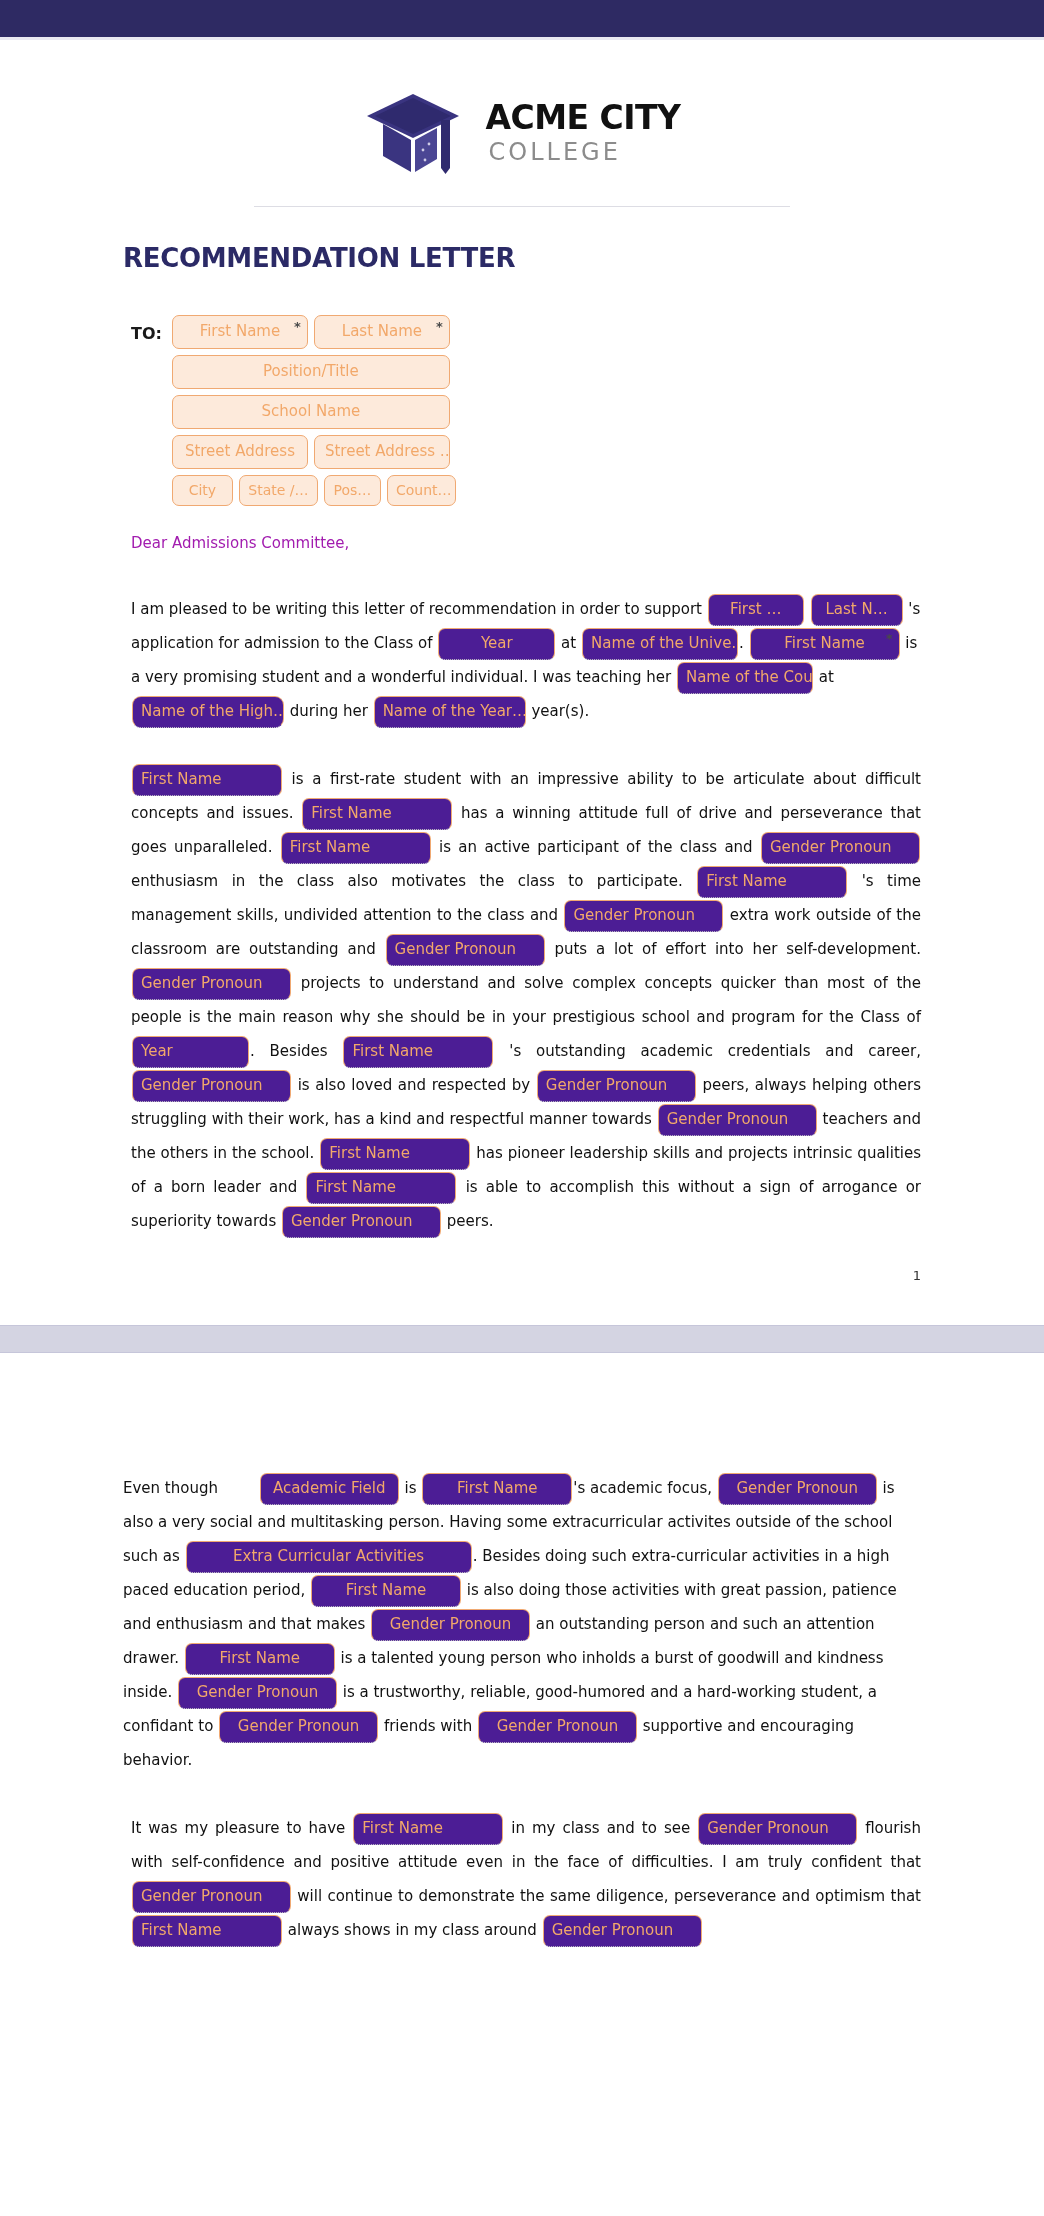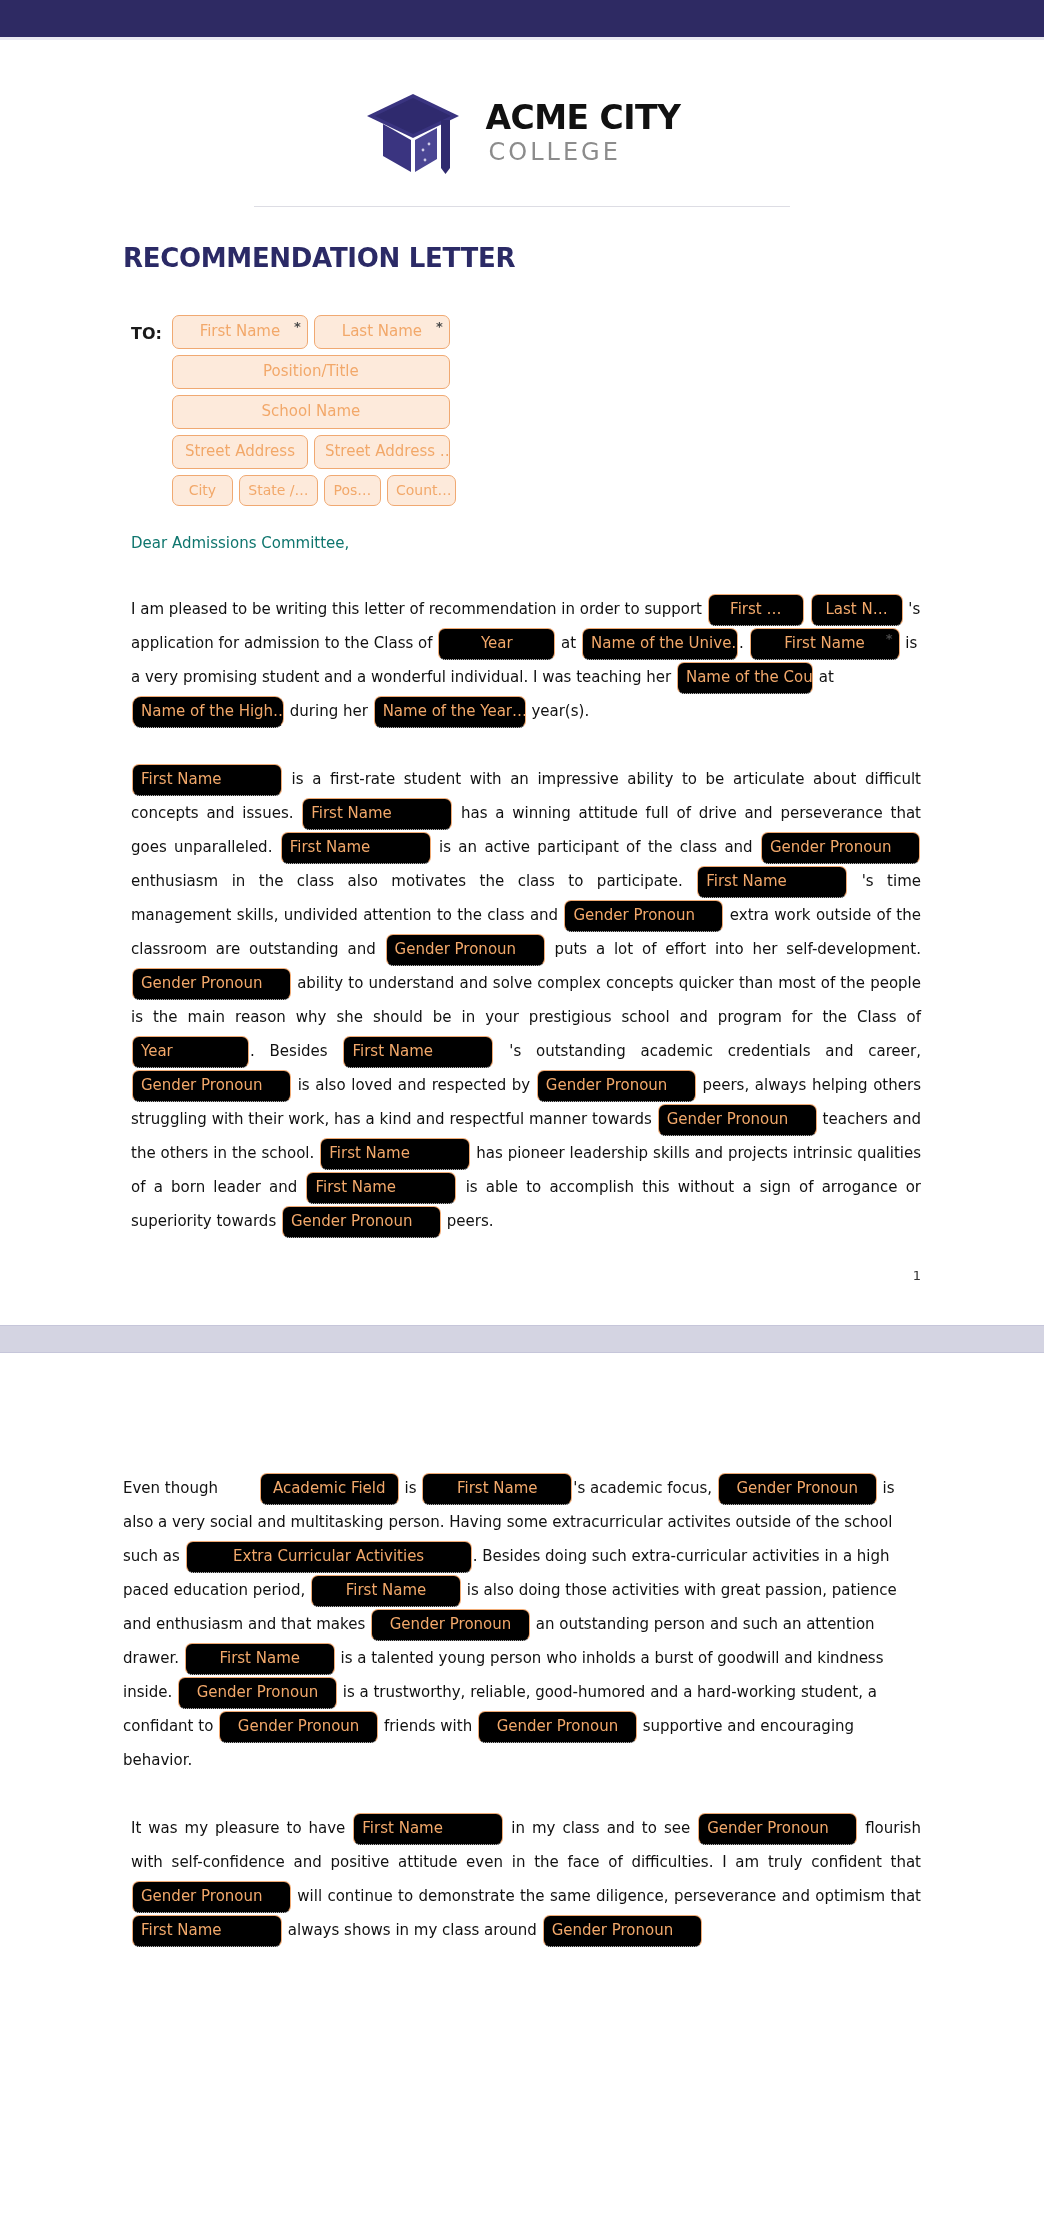--- a/index.html
+++ b/index.html
@@ -137,39 +137,39 @@
   .w-city { width: 61px; }
   .w-state{ width: 79px; }
   .w-zip  { width: 57px; }
   .w-ctry { width: 69px; }
 
   
   .greeting {
     margin-top: 28px;
     font-family: "DejaVu Sans", sans-serif;
     font-size: 15px;
-    color: #0f766e;
+    color: #a21caf;
     padding-left: 8px;
   }
 
   .para {
     font-family: "DejaVu Sans", sans-serif;
     font-size: 15px;
     color: #111;
     line-height: 34px;
   }
   .para.justify { text-align: justify; text-align-last: left; }
   .para.p1 { margin-top: 40px; padding-left: 8px; }
   .para.p2 { margin-top: 34px; padding-left: 8px; }
 
   
   .inl {
     display: inline-block;
     position: relative;
-    background: #000000;
+    background: #4c1d95;
     border: 1px solid #f0a972;
     border-radius: 7px;
     color: #f2a86a;
     font-family: "DejaVu Sans", sans-serif;
     font-size: 15px;
     line-height: 1;
     padding: 7px 8px 8px 8px;
     text-align: center;
     white-space: nowrap;
     overflow: hidden;
@@ -303,21 +303,21 @@
         <span>is an active participant of the class and</span>
         <span class="inl iw-gp u">Gender Pronoun</span>
         <span>enthusiasm in the class also motivates the class to participate.</span>
         <span class="inl iw-fname u">First Name</span>
         <span>'s time management skills, undivided attention to the class and</span>
         <span class="inl iw-gp u">Gender Pronoun</span>
         <span>extra work outside of the classroom are outstanding and</span>
         <span class="inl iw-gp u">Gender Pronoun</span>
         <span>puts a lot of effort into her self-development.</span>
         <span class="inl iw-gp u">Gender Pronoun</span>
-        <span>ability to understand and solve complex concepts quicker than most of the people is the main reason why she should be in your prestigious school and program for the Class of</span>
+        <span>projects to understand and solve complex concepts quicker than most of the people is the main reason why she should be in your prestigious school and program for the Class of</span>
         <span class="inl iw-year u">Year</span><span>. Besides</span>
         <span class="inl iw-fname u">First Name</span>
         <span>'s outstanding academic credentials and career,</span>
         <span class="inl iw-gp u">Gender Pronoun</span>
         <span>is also loved and respected by</span>
         <span class="inl iw-gp u">Gender Pronoun</span>
         <span>peers, always helping others struggling with their work, has a kind and respectful manner towards</span>
         <span class="inl iw-gp u">Gender Pronoun</span>
         <span>teachers and the others in the school.</span>
         <span class="inl iw-fname u">First Name</span>

